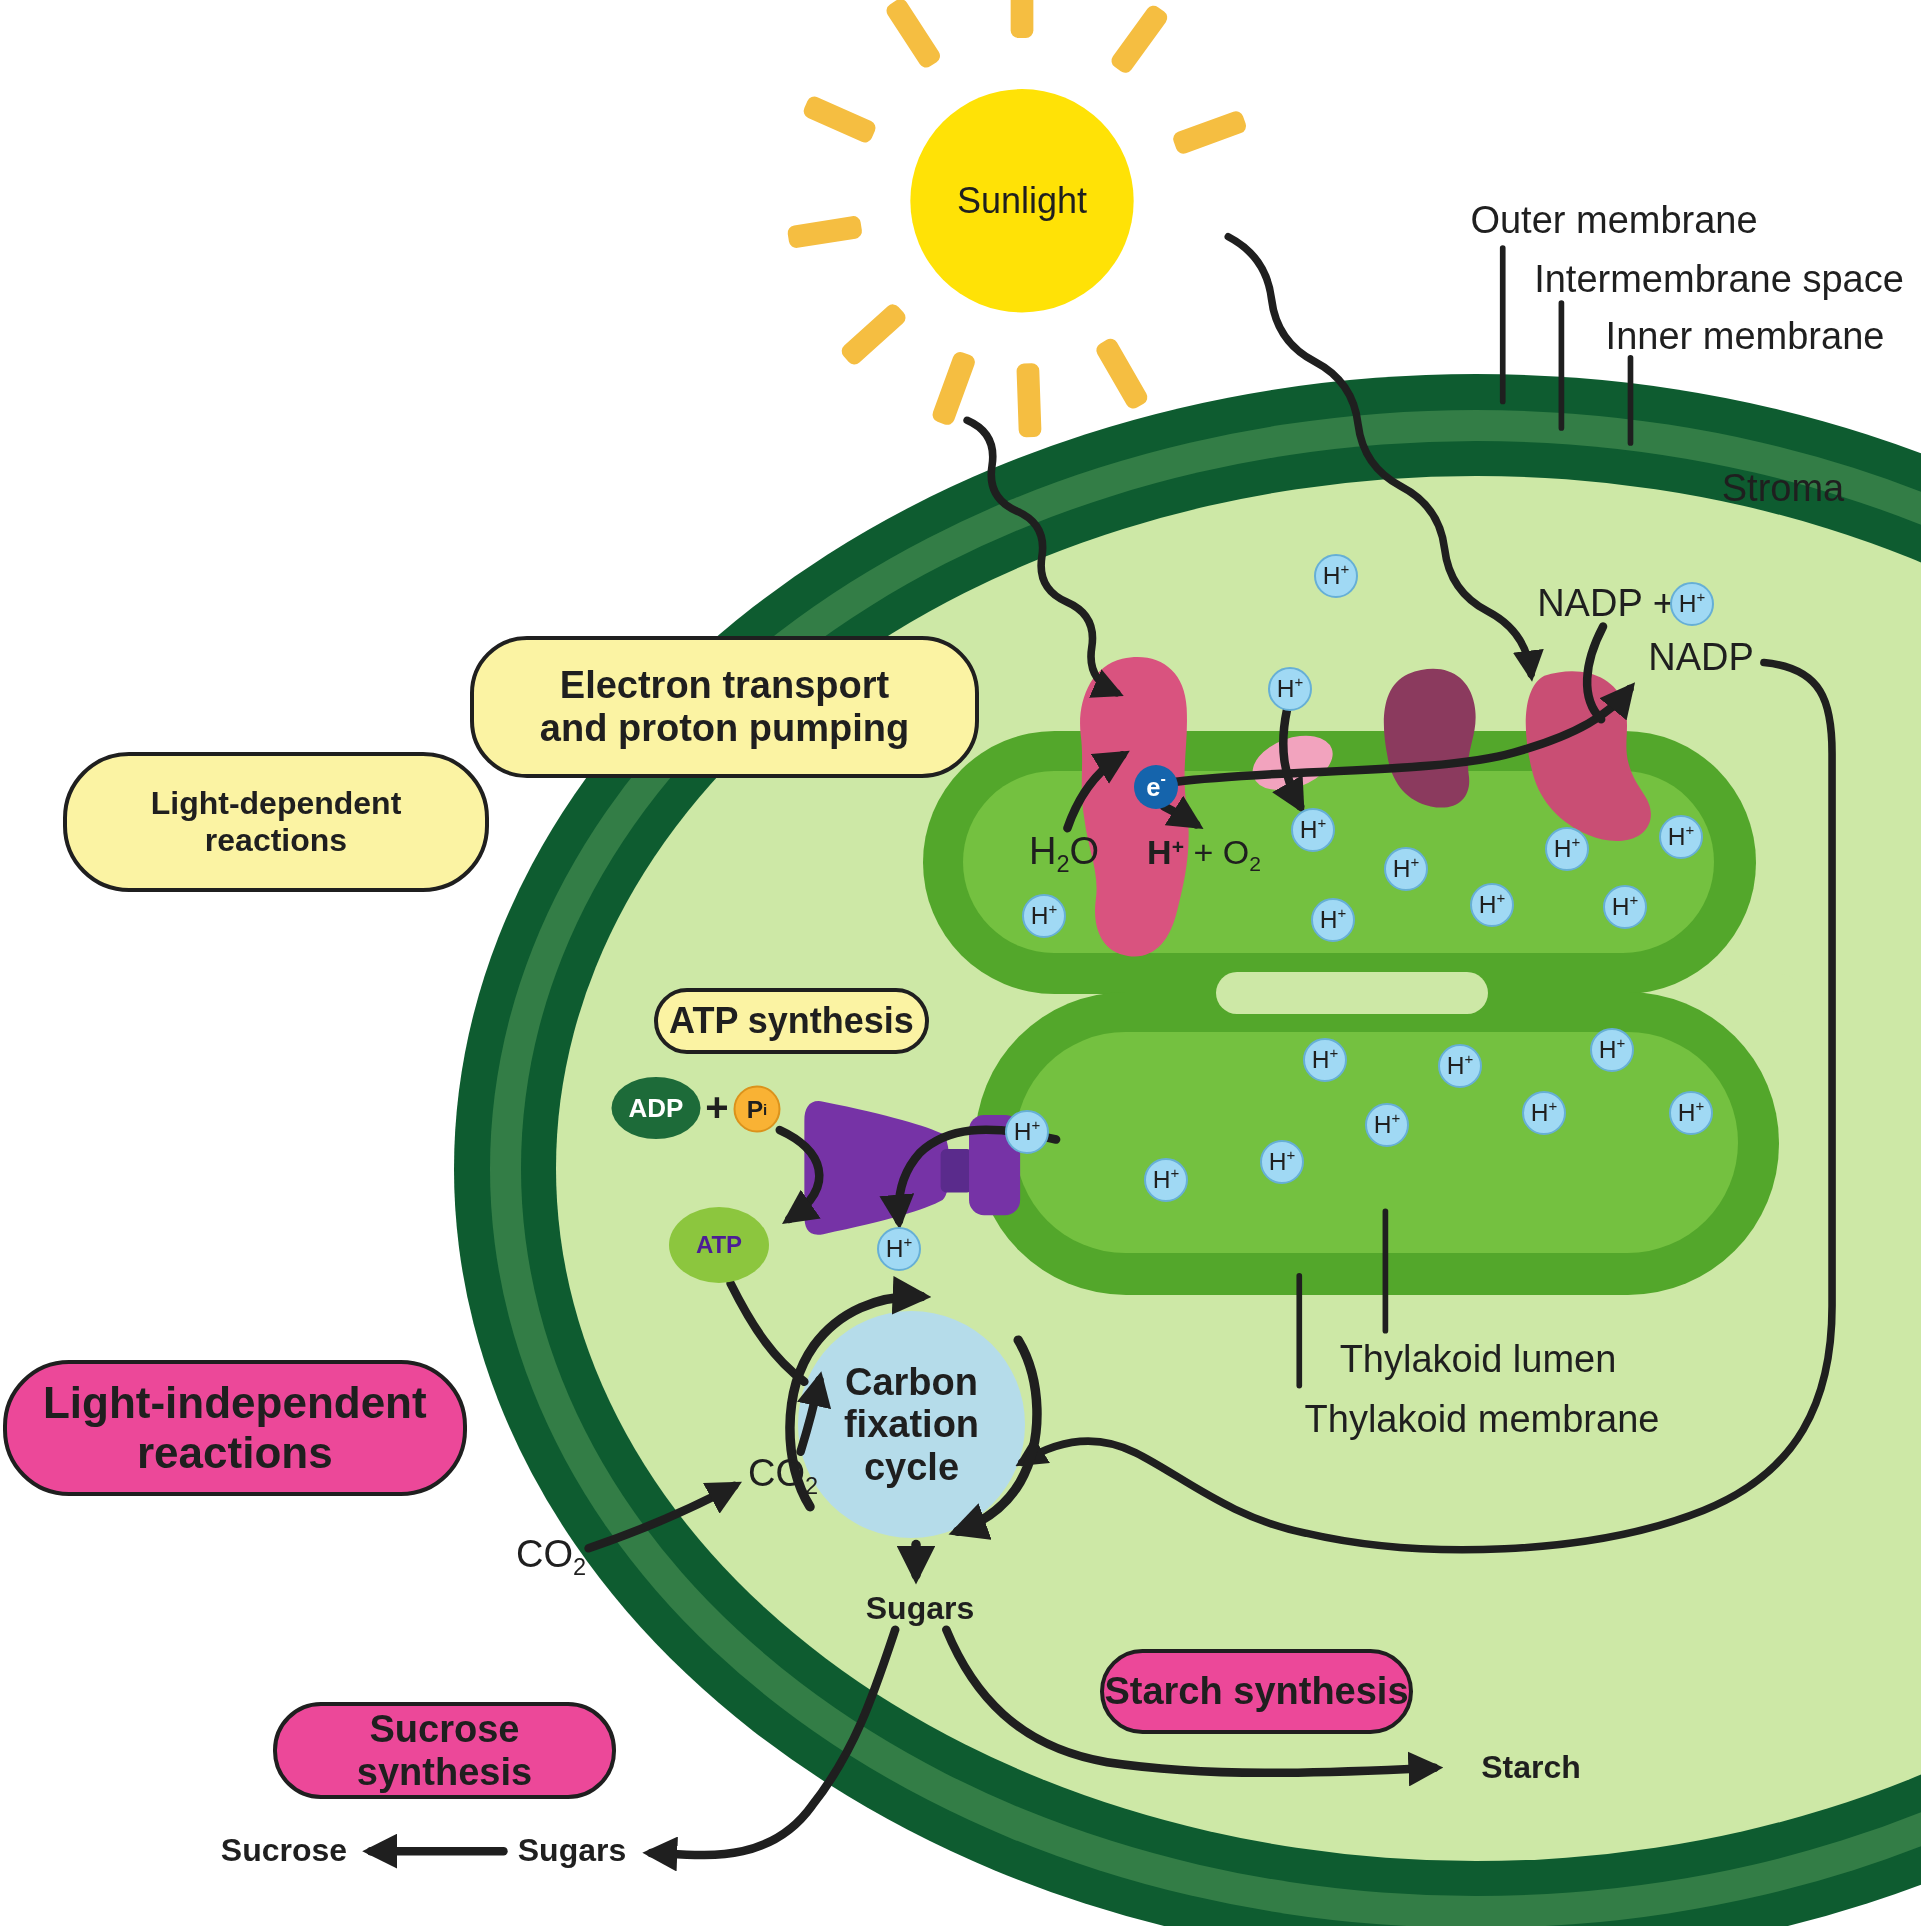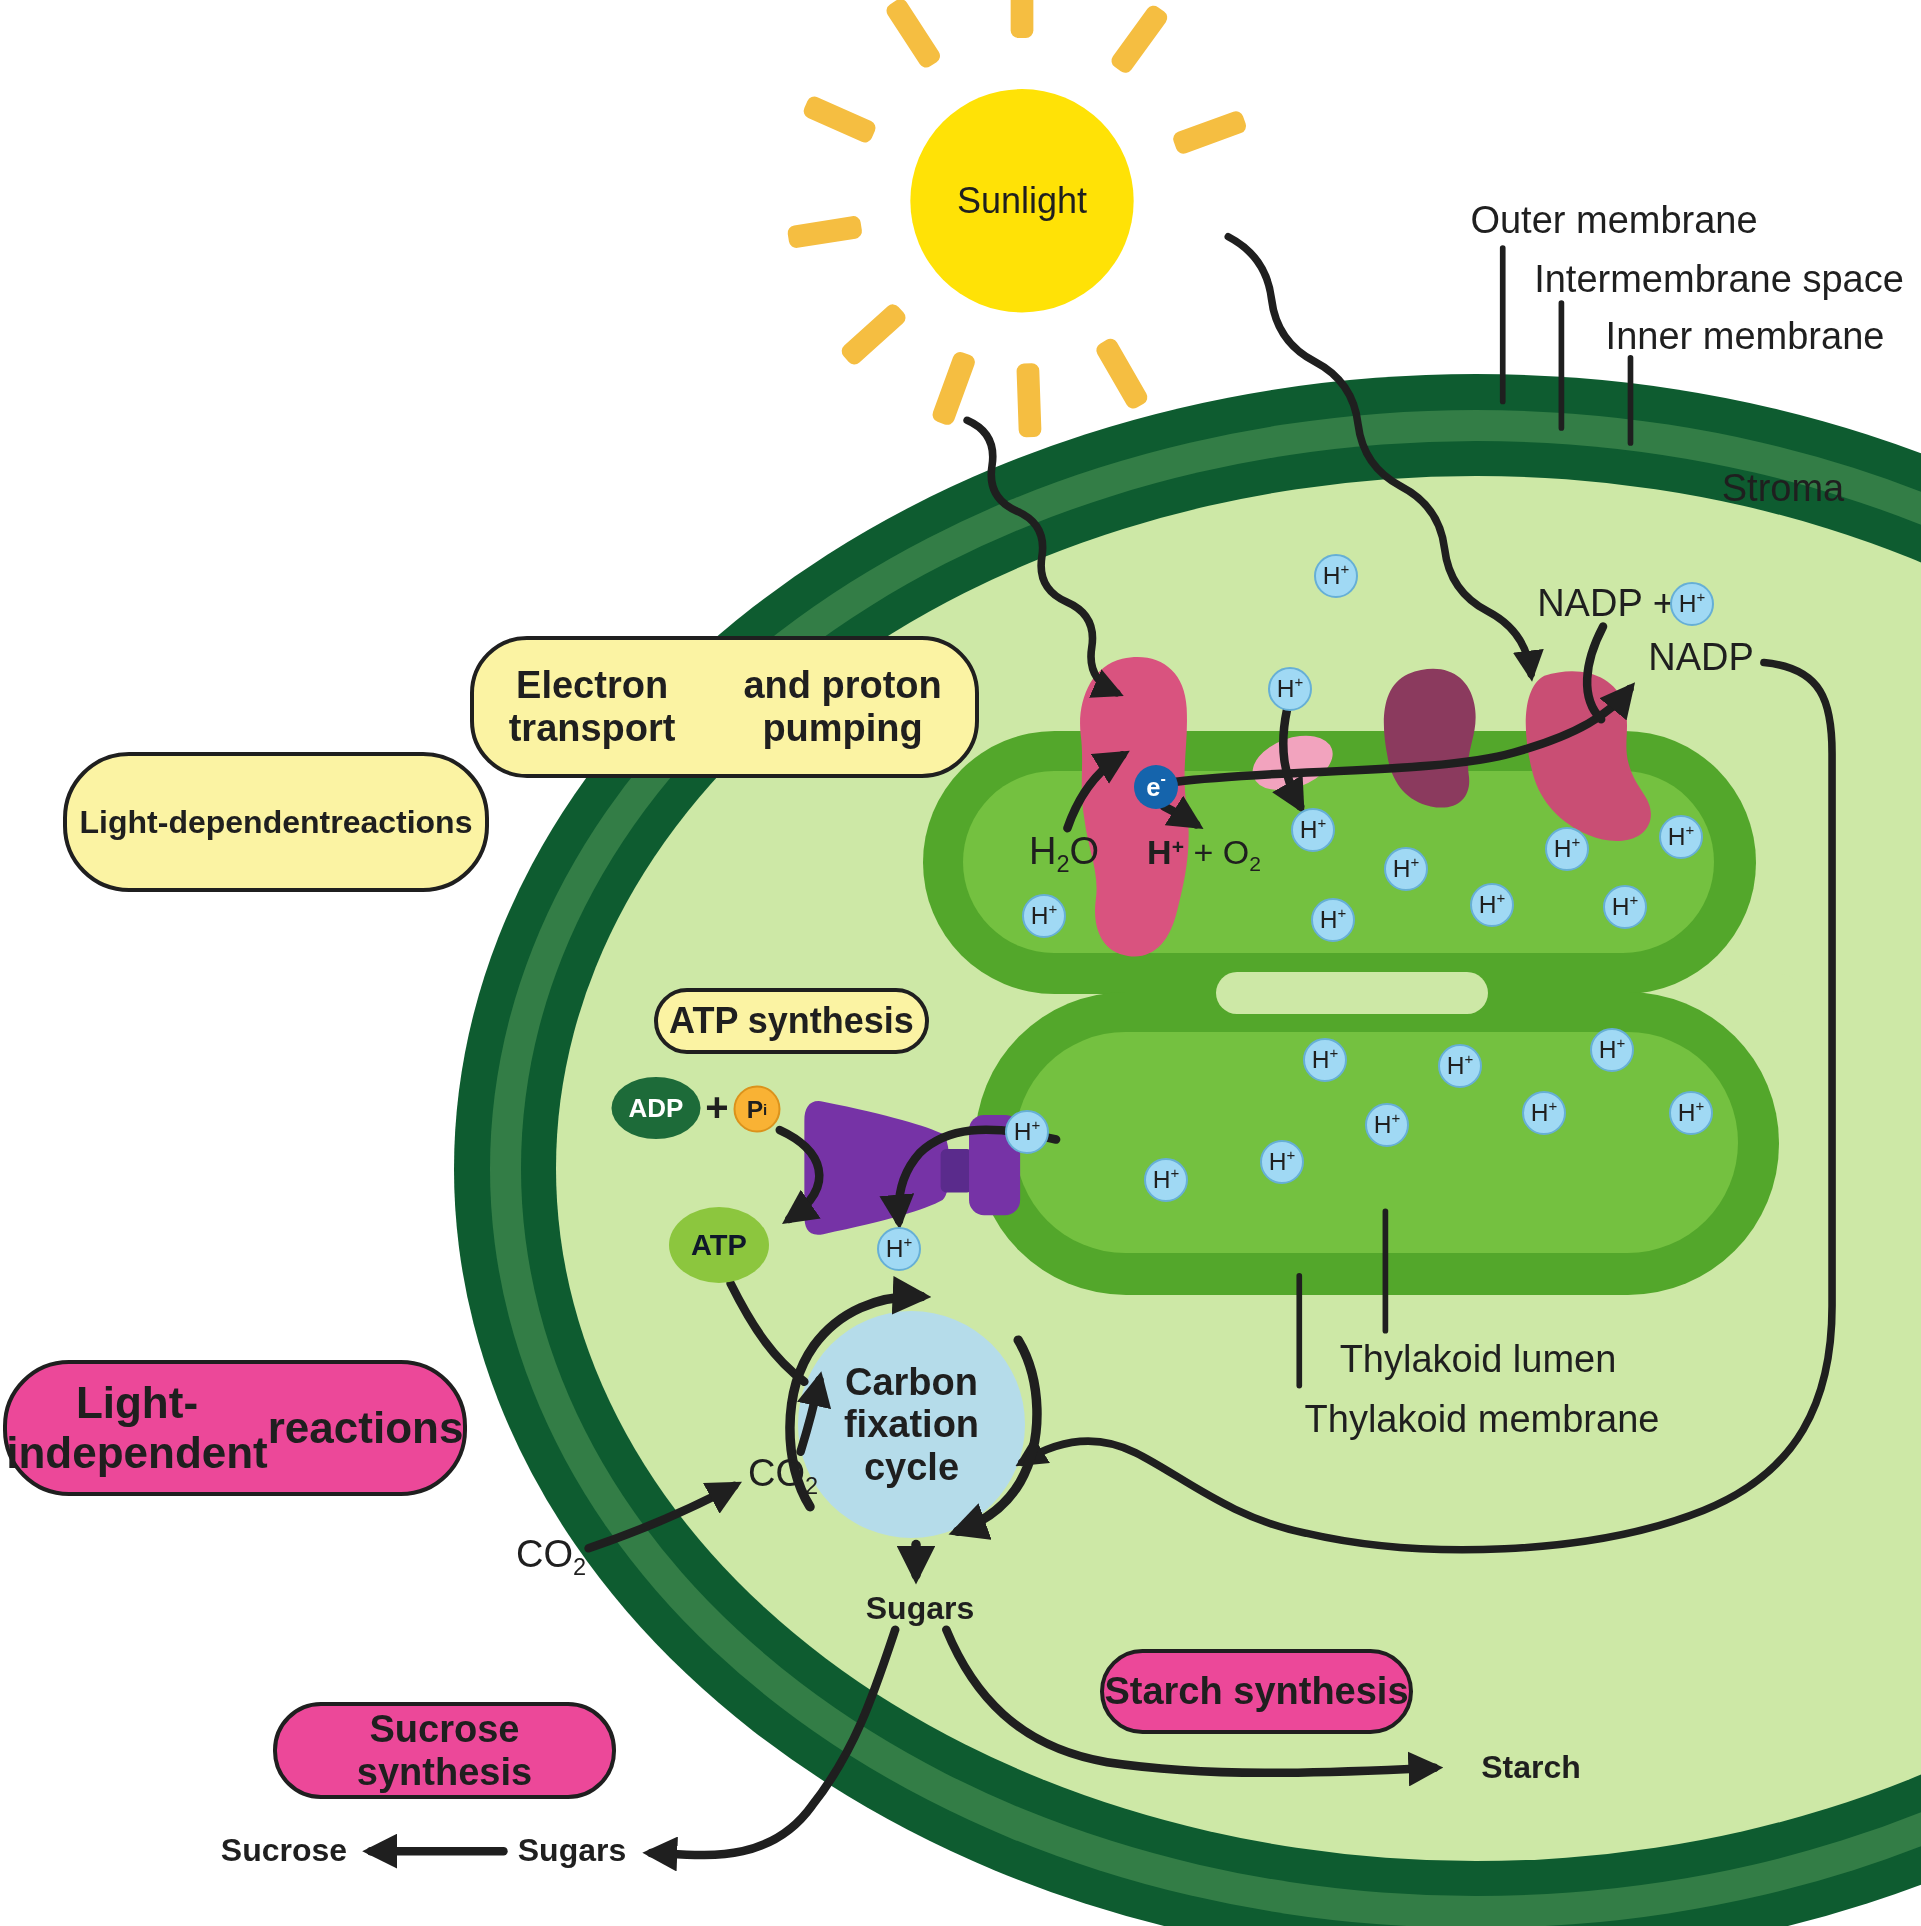--- a/index.html
+++ b/index.html
@@ -22,38 +22,38 @@
   .t-slot{left:1216px;top:972px;width:272px;height:42px;border-radius:21px;}
   .t-notch{left:1709px;top:974px;width:91px;height:38px;border-radius:19px;}
   svg.overlay{position:absolute;left:0;top:0;width:1921px;height:1927px;}
   
   .lbl{position:absolute;transform:translate(-50%,-50%);white-space:nowrap;font-size:38px;line-height:1.05;}
   .lbl .sb{font-size:62%;vertical-align:-0.35em;}
   .lbl .sp{font-size:62%;vertical-align:0.45em;}
   .big{font-size:32px;font-weight:bold;}
   .bold{font-weight:bold;}
   
-  .pill{position:absolute;border:4.7px solid #1F1F1F;box-sizing:border-box;display:flex;
+  .pill{position:absolute;border:4.7px solid #1F1F1F;box-sizing:border-box;display:flex;flex-direction:column;
         align-items:center;justify-content:center;text-align:center;font-weight:bold;}
   .yellow{background:#FBF3A3;}
   .blue{background:#ec4899;}
   
   .ion{position:absolute;width:44px;height:44px;border-radius:50%;background:#A0D9F4;border:2.8px solid #66AFD6;
        box-sizing:border-box;display:flex;align-items:center;justify-content:center;
        font-size:24.6px;transform:translate(-50%,-50%);}
   .ion .sp{font-size:15px;vertical-align:0.4em;line-height:0;position:relative;top:-6.6px;}
   .electron{position:absolute;width:44px;height:44px;border-radius:50%;background:#1564AC;color:#fff;
        display:flex;align-items:center;justify-content:center;font-size:25.6px;font-weight:bold;transform:translate(-50%,-50%);}
   .electron .sp{font-size:16px;position:relative;top:-7.6px;}
   .mol{position:absolute;display:flex;align-items:center;justify-content:center;transform:translate(-50%,-50%);
        border-radius:50%;font-weight:bold;}
   .adp{width:89px;height:62px;background:#1D6B39;color:#fff;font-size:26px;}
   .pi{width:47px;height:47px;background:#F9B234;border:2.8px solid #DB921C;box-sizing:border-box;color:#1F1F1F;font-size:24.6px;}
   .pi .sb{font-size:15px;vertical-align:-0.4em;}
-  .atp{width:100px;height:76px;background:#8CC63E;color:#0f172a;font-size:29px;}
+  .atp{width:100px;height:76px;background:#8CC63E;color:#4c1d95;font-size:24px;}
   .cycle{position:absolute;left:798px;top:1311px;width:227px;height:227px;border-radius:50%;background:#B5DCEA;
          display:flex;flex-direction:column;align-items:center;justify-content:center;text-align:center;
          font-weight:bold;font-size:38px;line-height:1.12;}
 </style>
 </head>
 <body>
 
 <div class="stage">
 
   <div class="ell env1"></div>

